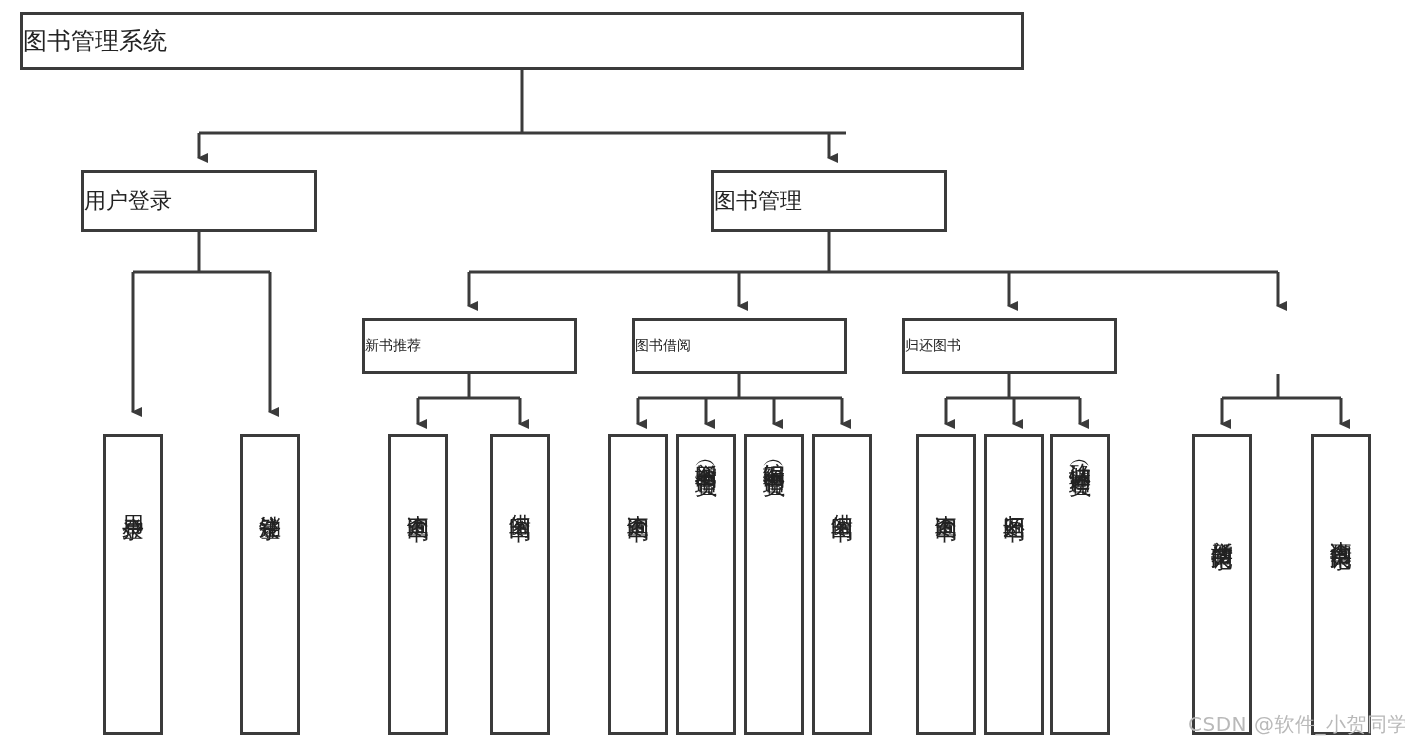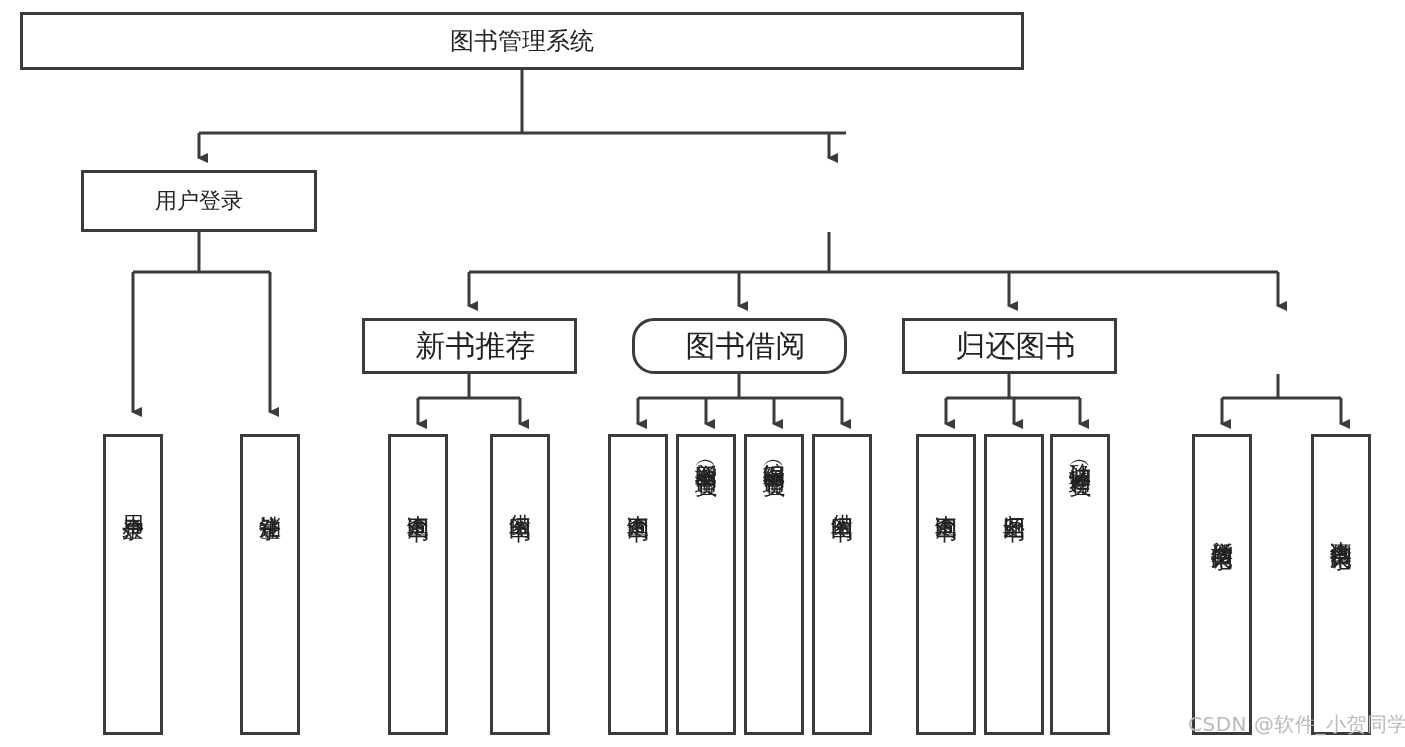--- a/index.html
+++ b/index.html
@@ -25,32 +25,31 @@
     height: 747px;
     pointer-events: none;
   }
   .node {
     position: absolute;
     box-sizing: border-box;
     background: #ffffff;
     border: 3px solid #3b3b3b;
     display: flex;
     align-items: center;
-    justify-content: center;
     color: #222222;
   }
   .node .lbl {
     display: block;
     text-align: center;
     line-height: 1.12;
     white-space: pre;
   }
   .node.root .lbl { font-size: 24px; }
   .node.lvl2 .lbl { font-size: 22px; }
-  .node.lvl3 .lbl { font-size: 30px; margin-left: 12px; }
+  .node.lvl3 .lbl { font-size: 14px; }
   .node.leaf {
     align-items: flex-start;
     padding-top: 8px;
   }
   .node.leaf .lbl {
     font-size: 22px;
     writing-mode: vertical-rl;
     text-orientation: upright;
     letter-spacing: 2px;
     line-height: 1.0;
@@ -128,25 +127,28 @@
     </g>
   </svg>
 
   <div class="node root" style="left:20px; top:12px; width:1004px; height:58px;">
     <span class="lbl">图书管理系统</span>
   </div>
 
   <div class="node lvl2" style="left:81px; top:170px; width:236px; height:62px;">
     <span class="lbl">用户登录</span>
   </div>
+  <div class="node lvl2" style="left:711px; top:170px; width:236px; height:62px;">
+    <span class="lbl">图书管理</span>
+  </div>
 
   <div class="node lvl3" style="left:362px; top:318px; width:215px; height:56px;">
     <span class="lbl">新书推荐</span>
   </div>
-  <div class="node lvl3" style="left:632px; top:318px; width:215px; height:56px;border-radius:22px;">
+  <div class="node lvl3" style="left:632px; top:318px; width:215px; height:56px;">
     <span class="lbl">图书借阅</span>
   </div>
   <div class="node lvl3" style="left:902px; top:318px; width:215px; height:56px;">
     <span class="lbl">归还图书</span>
   </div>
 
   <div class="node leaf mid" style="left:103px; top:434px; width:60px; height:301px;">
     <span class="lbl">用户登录</span>
   </div>
   <div class="node leaf mid" style="left:240px; top:434px; width:60px; height:301px;">

